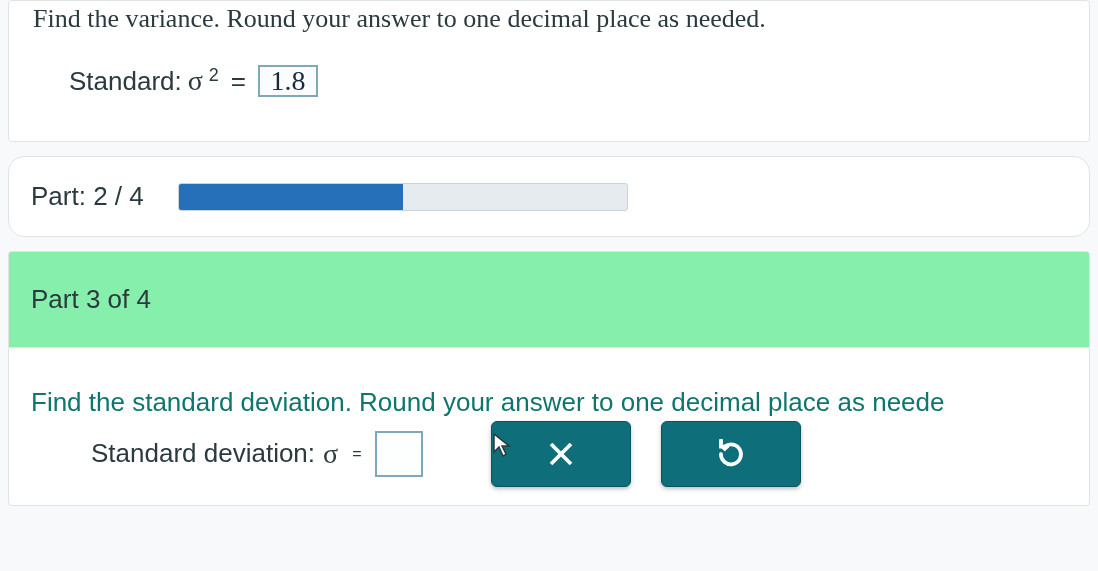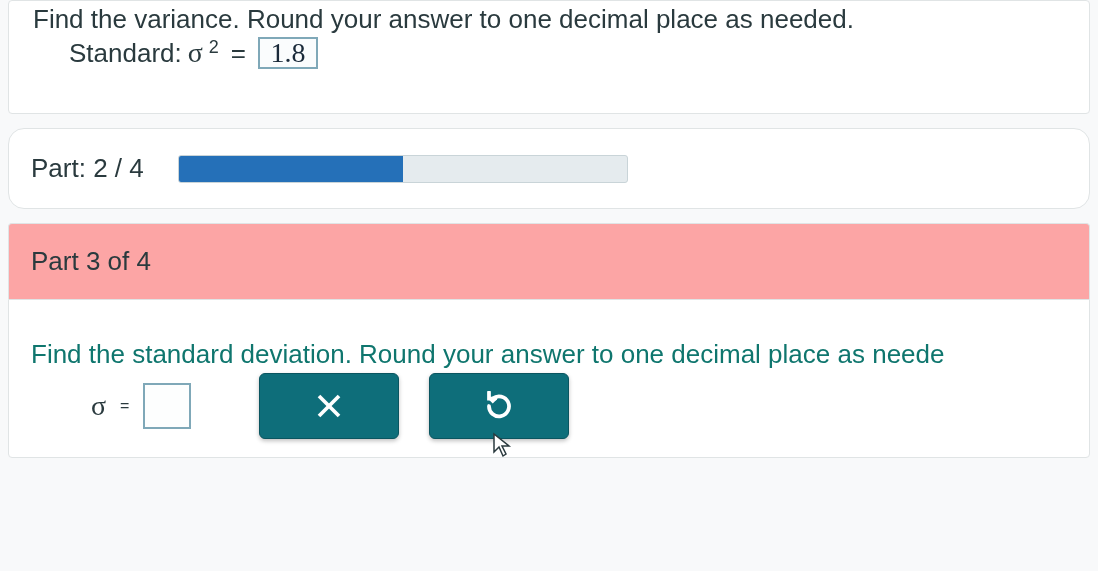--- a/index.html
+++ b/index.html
@@ -21,22 +21,24 @@
       border-radius: 4px;
       margin: 0 8px 14px 8px;
       padding: 0;
     }
     .question-top {
       padding: 0 24px 44px 24px;
     }
     .question-text {
       font-size: 26px;
       color: #2a3a3e;
+      margin-bottom: 28px;
       line-height: 1.4;
       padding-top: 0;
+      font-family: Liberation Serif, serif;
     }
     .answer-line {
       font-size: 26px;
       color: #2a3a3e;
       margin-left: 36px;
       display: flex;
       align-items: center;
       gap: 6px;
     }
     .math-sigma {
@@ -92,24 +94,24 @@
       border-radius: 3px;
       overflow: hidden;
       position: relative;
     }
     .progress-fill {
       height: 100%;
       width: 50%;
       background: #2570b8;
     }
     .part-header {
-      padding: 22px 22px;
-      font-size: 26px;
-      color: #2a3a3e;
-      background: #fca5a5;
+      padding: 32px 22px;
+      font-size: 26px;
+      color: #2a3a3e;
+      background: #86efac;
       border: 1px solid #e0e4e5;
       border-top-left-radius: 4px;
       border-top-right-radius: 4px;
       margin: 0 8px 0 8px;
       border-bottom: none;
     }
     .part-body {
       background: #ffffff;
       border: 1px solid #e0e4e5;
       border-top: 1px solid #e0e4e5;
@@ -191,20 +193,21 @@
   <span>Part: 2 / 4</span>
   <div class="progress-bar">
     <div class="progress-fill" style="width: 50%;"></div>
   </div>
 </div>
 
 <div class="part-header">Part 3 of 4</div>
 <div class="part-body">
   <div class="q3-text">Find the standard deviation. Round your answer to one decimal place as neede</div>
   <div class="answer-row">
+    <span class="label-text">Standard deviation:</span>
     <span class="math-sigma">σ</span>
     <span class="eq">=</span>
     <span class="ans-box empty"></span>
     <div class="btns">
       <div class="btn">
         <svg viewBox="0 0 24 24">
           <line x1="4" y1="4" x2="20" y2="20"></line>
           <line x1="20" y1="4" x2="4" y2="20"></line>
         </svg>
       </div>

